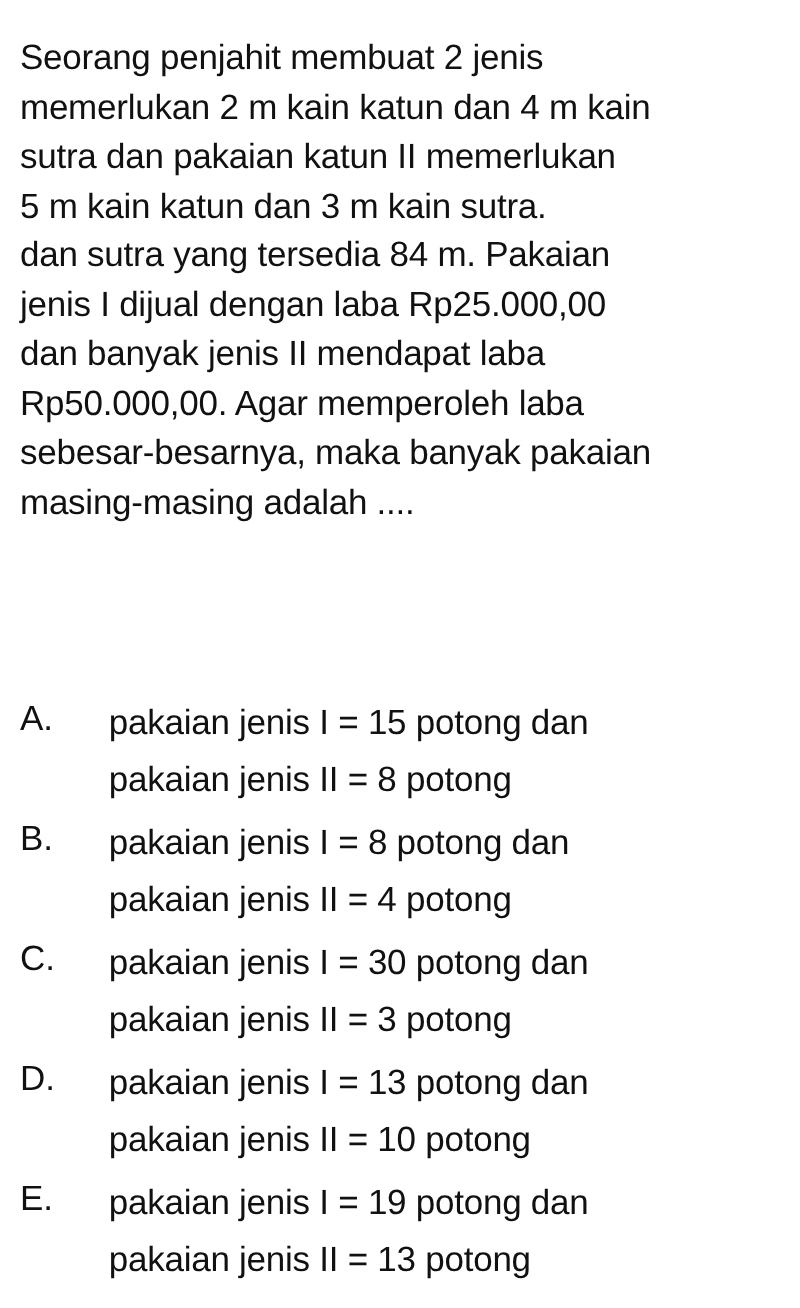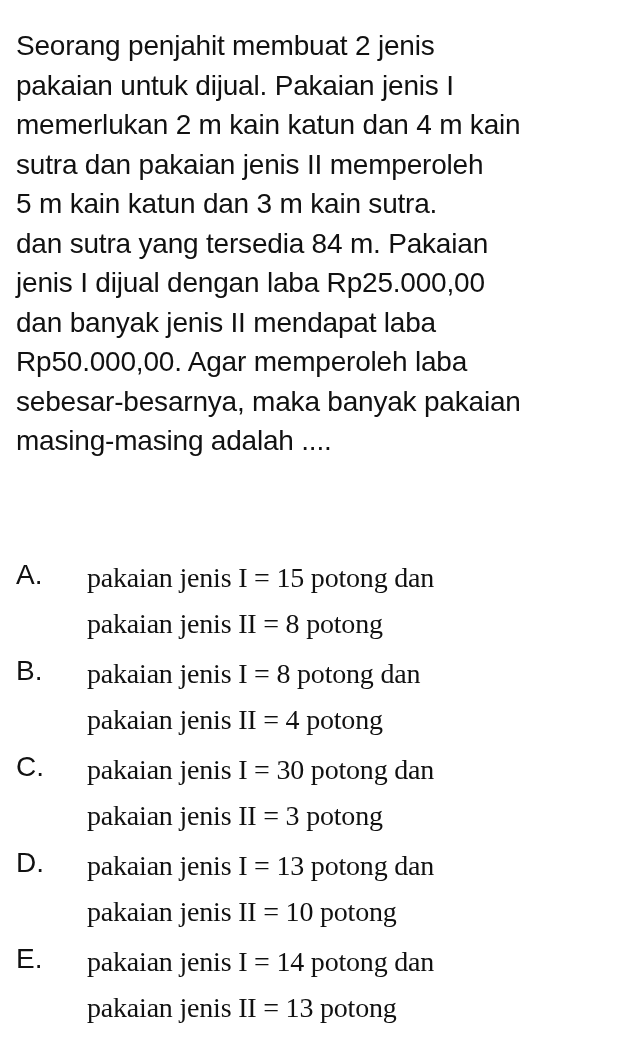--- a/index.html
+++ b/index.html
@@ -19,32 +19,30 @@
   .options { position: absolute; left: 16px; top: 555px; width: 610px; }
   .option { position: relative; height: 96px; }
   .opt-label {
     position: absolute; left: 0; top: 0;
     font-size: 28px; line-height: 40px;
   }
   .opt-text { position: absolute; left: 71px; top: 0; }
   .opt-line {
     font-size: 28px; line-height: 46px; height: 46px; white-space: nowrap;
     letter-spacing: -0.2px;
-    font-family: Liberation Serif, serif;
   }
 </style>
 </head>
 <body>
 
 <div class="page">
   <div class="question">
     <div class="q-line">Seorang penjahit membuat 2 jenis</div>
-    <div class="q-line">pakaian untuk dijual. Pakaian jenis I</div>
     <div class="q-line">memerlukan 2 m kain katun dan 4 m kain</div>
-    <div class="q-line">sutra dan pakaian jenis II memperoleh</div>
+    <div class="q-line">sutra dan pakaian katun II memerlukan</div>
     <div class="q-line">5 m kain katun dan 3 m kain sutra.</div>
     <div class="q-line">dan sutra yang tersedia 84 m. Pakaian</div>
     <div class="q-line">jenis I dijual dengan laba Rp25.000,00</div>
     <div class="q-line">dan banyak jenis II mendapat laba</div>
     <div class="q-line">Rp50.000,00. Agar memperoleh laba</div>
     <div class="q-line">sebesar-besarnya, maka banyak pakaian</div>
     <div class="q-line">masing-masing adalah ....</div>
   </div>
 
   <div class="options">
@@ -72,18 +70,18 @@
     <div class="option">
       <div class="opt-label">D.</div>
       <div class="opt-text">
         <div class="opt-line">pakaian jenis I = 13 potong dan</div>
         <div class="opt-line">pakaian jenis II = 10 potong</div>
       </div>
     </div>
     <div class="option">
       <div class="opt-label">E.</div>
       <div class="opt-text">
-        <div class="opt-line">pakaian jenis I = 14 potong dan</div>
+        <div class="opt-line">pakaian jenis I = 19 potong dan</div>
         <div class="opt-line">pakaian jenis II = 13 potong</div>
       </div>
     </div>
   </div>
 </div>
 
 </body></html>

